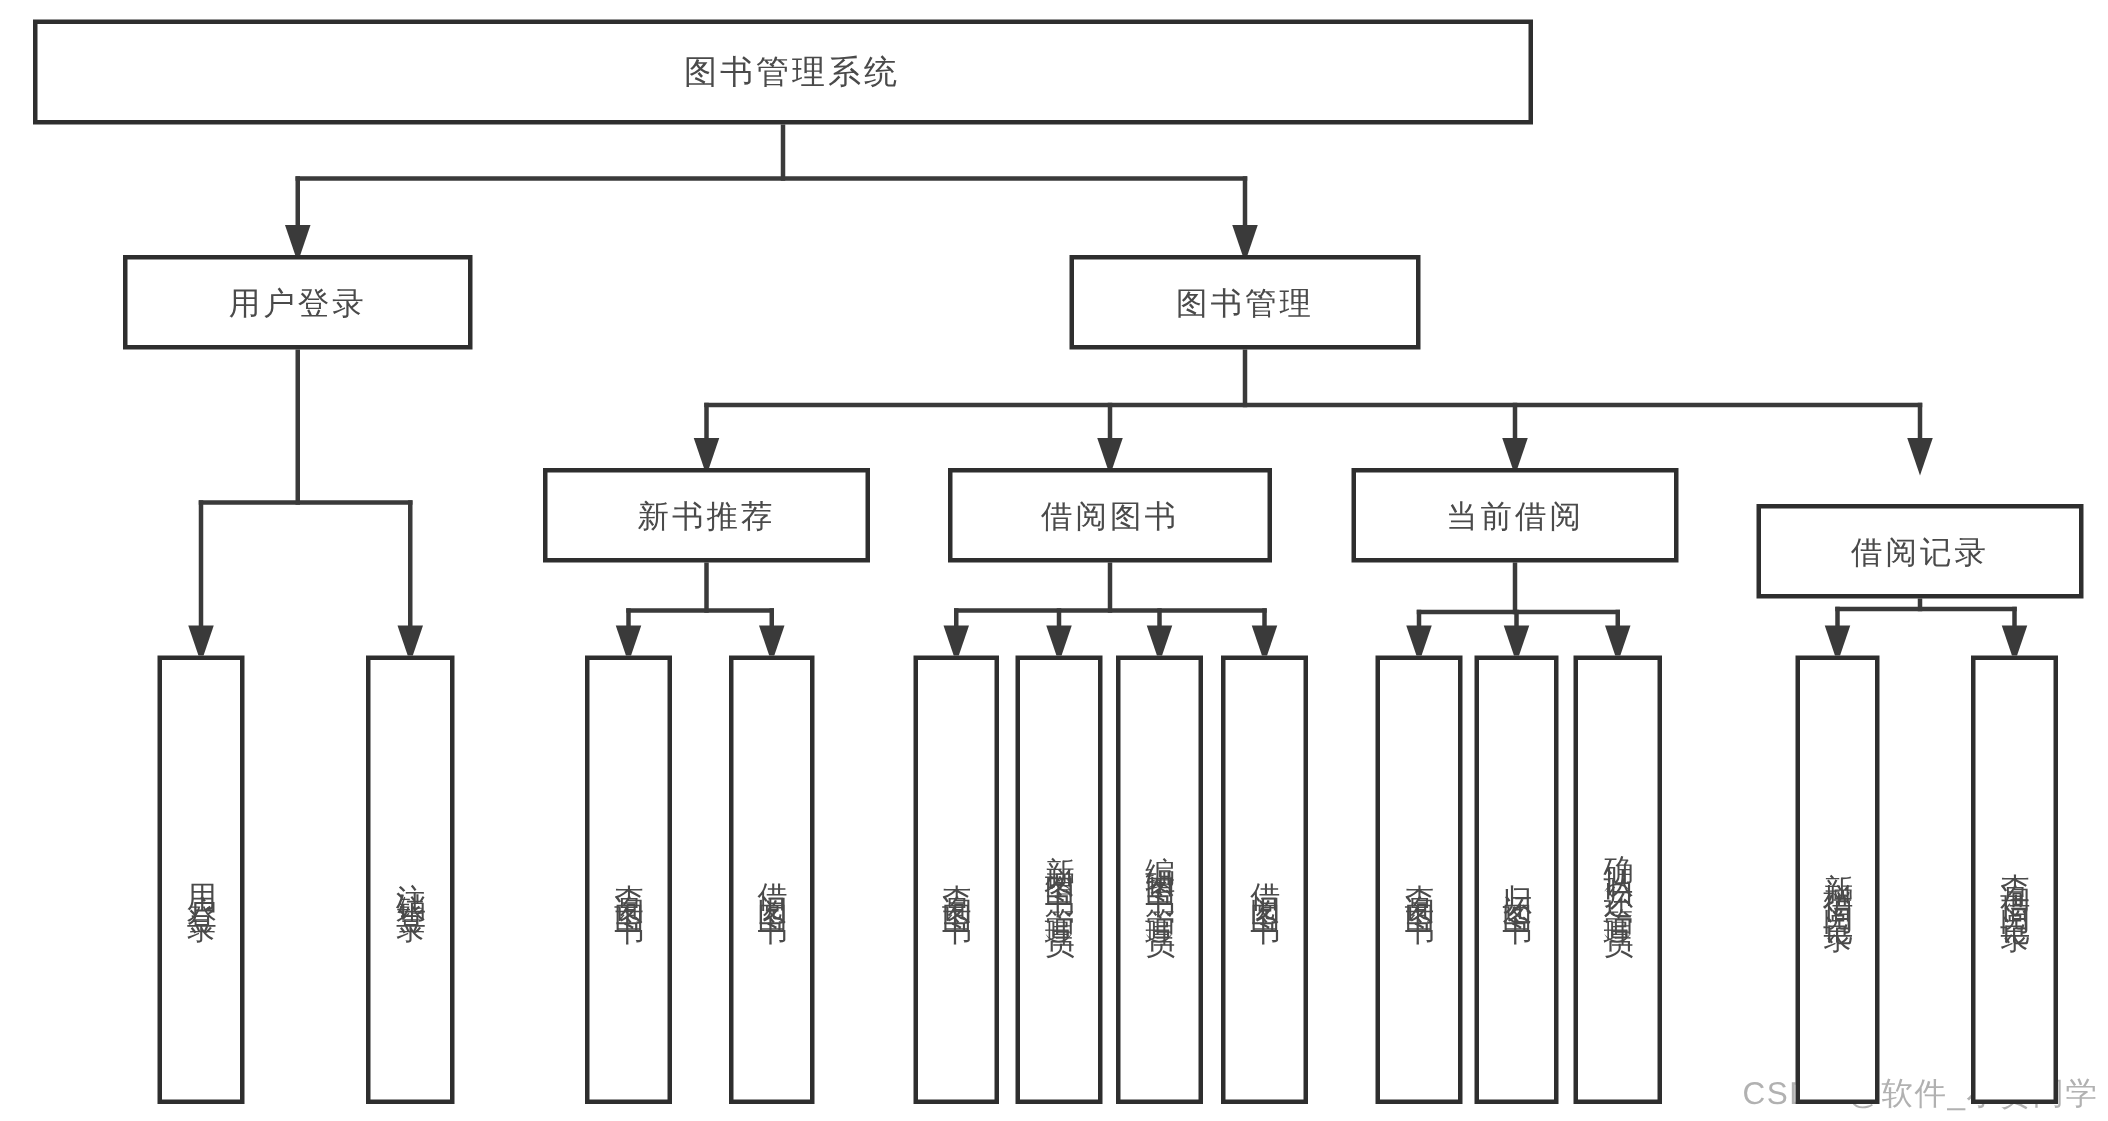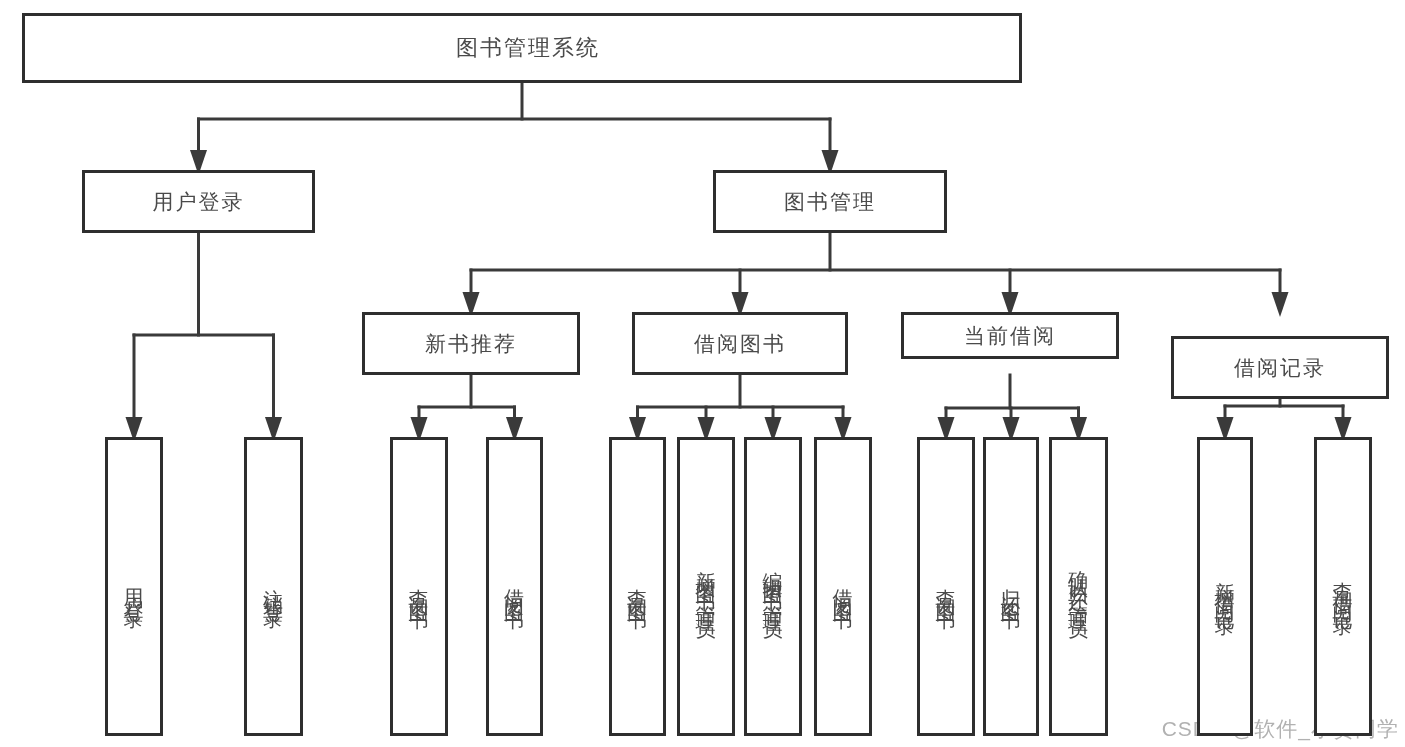--- a/index.html
+++ b/index.html
@@ -112,21 +112,21 @@
     </div>
     <div class="node h" style="left: 713px; top: 170px; width: 234px; height: 63px;">
       <span class="lbl">图书管理</span>
     </div>
     <div class="node h" style="left: 362px; top: 312px; width: 218px; height: 63px; text-align: right;">
       <span class="lbl">新书推荐</span>
     </div>
     <div class="node h" style="left: 632px; top: 312px; width: 216px; height: 63px;">
       <span class="lbl">借阅图书</span>
     </div>
-    <div class="node h" style="left: 901px; top: 312px; width: 218px; height: 47px;">
+    <div class="node h" style="left: 901px; top: 312px; width: 218px; height: 63px;">
       <span class="lbl">当前借阅</span>
     </div>
     <div class="node h" style="left: 1171px; top: 312px; width: 218px; height: 63px; margin-top: 24px;">
       <span class="lbl">借阅记录</span>
     </div>
     <div class="node v" style="left: 105px; top: 437px; width: 58px; height: 299px;">
       <span class="lbl">用户登录</span>
     </div>
     <div class="node v" style="left: 244px; top: 437px; width: 59px; height: 299px;">
       <span class="lbl">注销登录</span>

